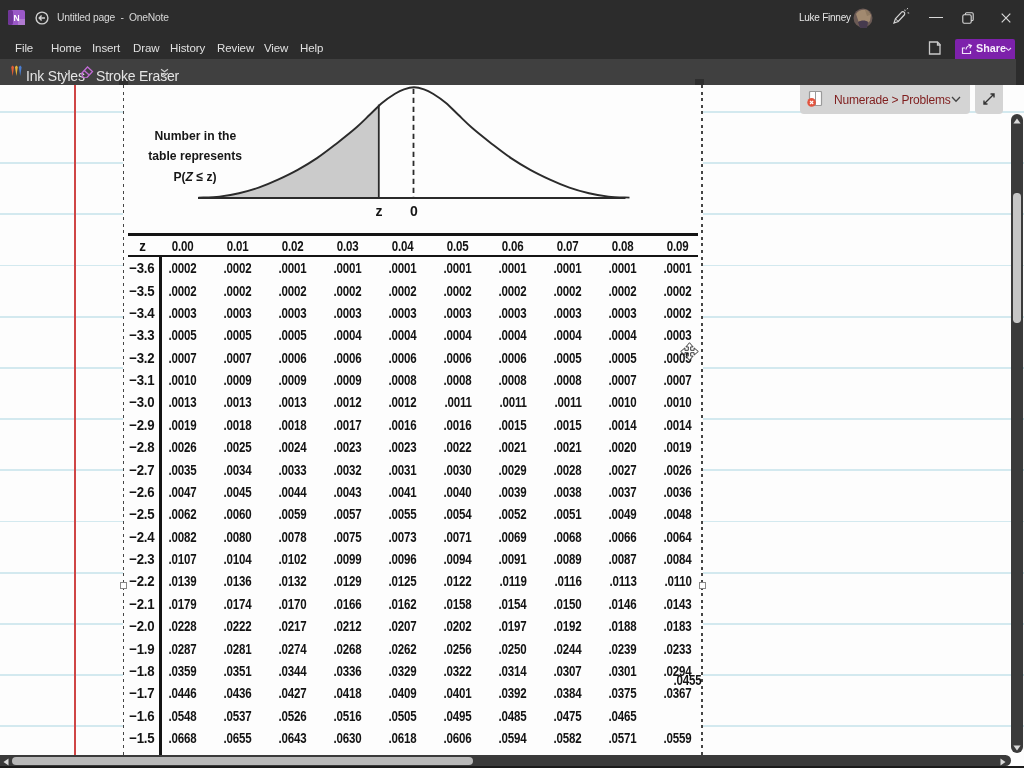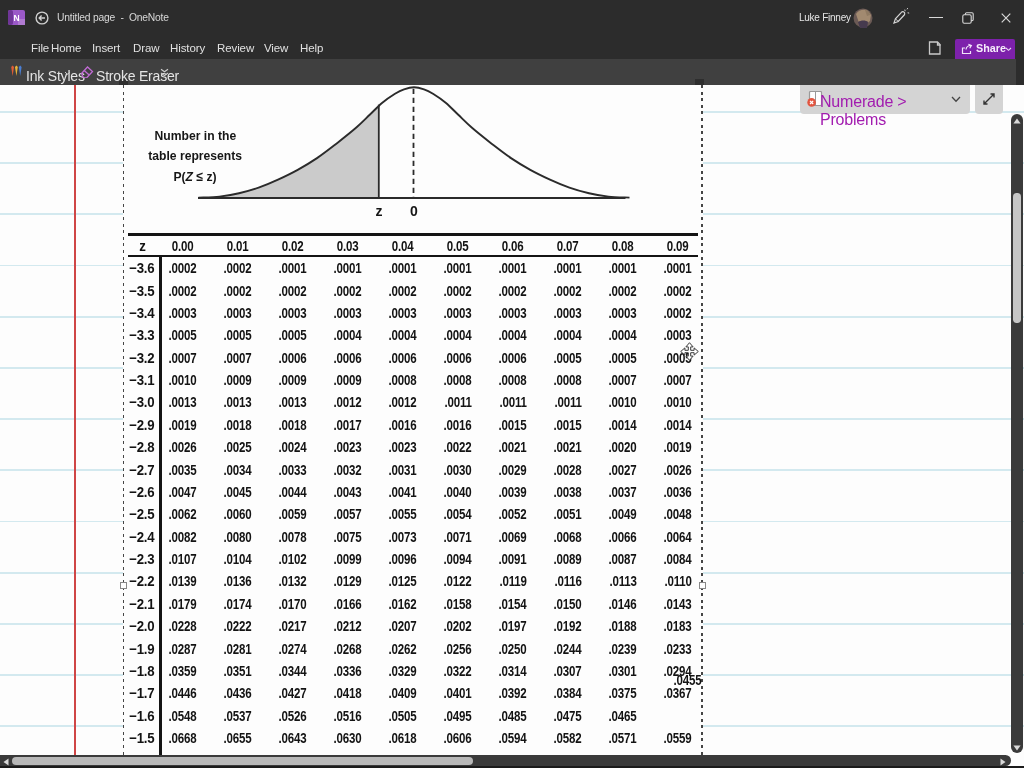--- a/index.html
+++ b/index.html
@@ -55,21 +55,21 @@
 <path d="M12.8 1.6l.4 1.6M15.6 4.8l1.6.3M14.8 1.2l1.2-1" stroke="#d5d5d5" stroke-width="1" fill="none"></path>
     </svg>
 <div class="abs" style="left:929px;top:17px;width:14px;height:1.3px;background:#d8d8d8;"></div>
 <svg class="abs" style="left:961.5px;top:11.5px" width="12" height="12" viewBox="0 0 12 12">
 <rect x="0.8" y="2.8" width="8.4" height="8.4" rx="1.4" fill="none" stroke="#d8d8d8" stroke-width="1.1"></rect>
 <path d="M3.4 2.8V2c0-.7.5-1.2 1.2-1.2H10c.7 0 1.2.5 1.2 1.2v5.4c0 .7-.5 1.2-1.2 1.2h-.8" fill="none" stroke="#d8d8d8" stroke-width="1.1"></path>
     </svg>
 <svg class="abs" style="left:1000.5px;top:12.5px" width="10" height="10" viewBox="0 0 10 10">
 <path d="M0.7 0.7l8.6 8.6M9.3 0.7L0.7 9.3" stroke="#d8d8d8" stroke-width="1.2"></path>
     </svg>
-<div class="menu" style="left:15px;margin-left:16px;">File</div>
+<div class="menu" style="left:15px;">File</div>
 <div class="menu" style="left:51px;">Home</div>
 <div class="menu" style="left:92px;">Insert</div>
 <div class="menu" style="left:133px;">Draw</div>
 <div class="menu" style="left:170px;">History</div>
 <div class="menu" style="left:217px;">Review</div>
 <div class="menu" style="left:264px;">View</div>
 <div class="menu" style="left:300px;">Help</div>
 <svg class="abs" style="left:928px;top:41px" width="13" height="14" viewBox="0 0 13 14">
 <path d="M1.5 1h8l2.5 2.5V13h-10.5z" fill="none" stroke="#c9c9c9" stroke-width="1.3"></path>
 <path d="M9.5 1v3h3" fill="none" stroke="#c9c9c9" stroke-width="1.3"></path>
@@ -389,21 +389,21 @@
 <div class="tc" style="left:650.5px;top:645.1px;"><span>.0559</span></div>
 <div class="abs" style="left:119.5px;top:496.5px;width:7px;height:7px;background:#fff;border:1.2px solid #888;"></div>
 <div class="abs" style="left:698.5px;top:496.5px;width:7px;height:7px;background:#fff;border:1.2px solid #888;"></div>
 <div class="abs" style="left:800px;top:0;width:170px;height:28.5px;background:#d4d4d4;border-radius:0 0 4px 4px;">
 <svg class="abs" style="left:7px;top:6px" width="16" height="16" viewBox="0 0 16 16">
 <rect x="2.5" y="0.5" width="12" height="14" rx="1" fill="#fff" stroke="#9a9a9a" stroke-width="1.2"></rect>
 <path d="M8.5 0.5v14" stroke="#9a9a9a" stroke-width="1"></path>
 <circle cx="4.6" cy="11.4" r="4.3" fill="#e25540"></circle>
 <path d="M3 9.8l3.2 3.2M6.2 9.8L3 13" stroke="#fff" stroke-width="1.2"></path>
         </svg>
-<div class="abs" style="left:20px;top:7.5px;font-size:16px;letter-spacing:-0.2px;color:#a21caf;">Numerade &gt; Problems</div>
+<div class="abs" style="left:34px;top:7.5px;font-size:12px;letter-spacing:-0.2px;color:#7f1d1d;">Numerade &gt; Problems</div>
 <svg class="abs" style="left:151px;top:11px" width="10" height="7" viewBox="0 0 10 7">
           <path d="M1 1l4 4.2L9 1" stroke="#444" stroke-width="1.3" fill="none"></path>
         </svg>
       </div>
 <div class="abs" style="left:975px;top:0;width:28px;height:28.5px;background:#d4d4d4;border-radius:0 0 4px 4px;">
 <svg class="abs" style="left:7px;top:7px" width="14" height="14" viewBox="0 0 14 14">
 <path d="M2 12L12 2M8.5 2H12v3.5M5.5 12H2V8.5" stroke="#333" stroke-width="1.4" fill="none"></path>
         </svg>
       </div>
 <div class="abs" style="left:1011px;top:29px;width:12px;height:639px;background:#3a3a3a;border-radius:6px;"></div>

